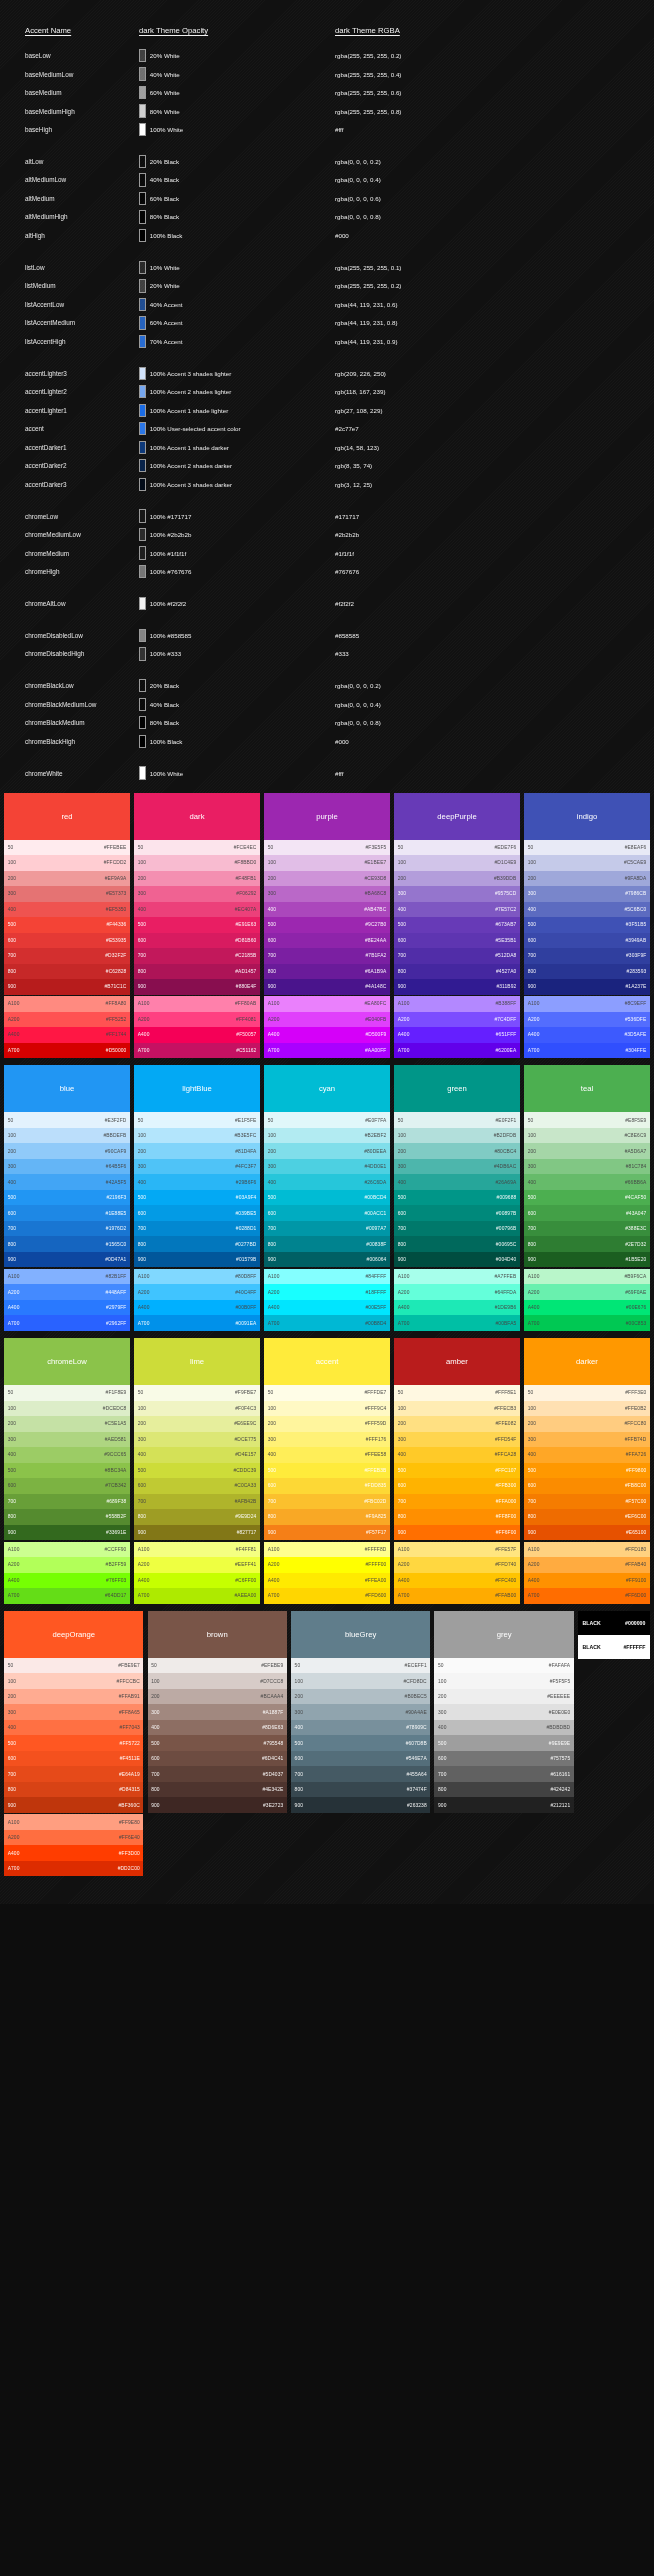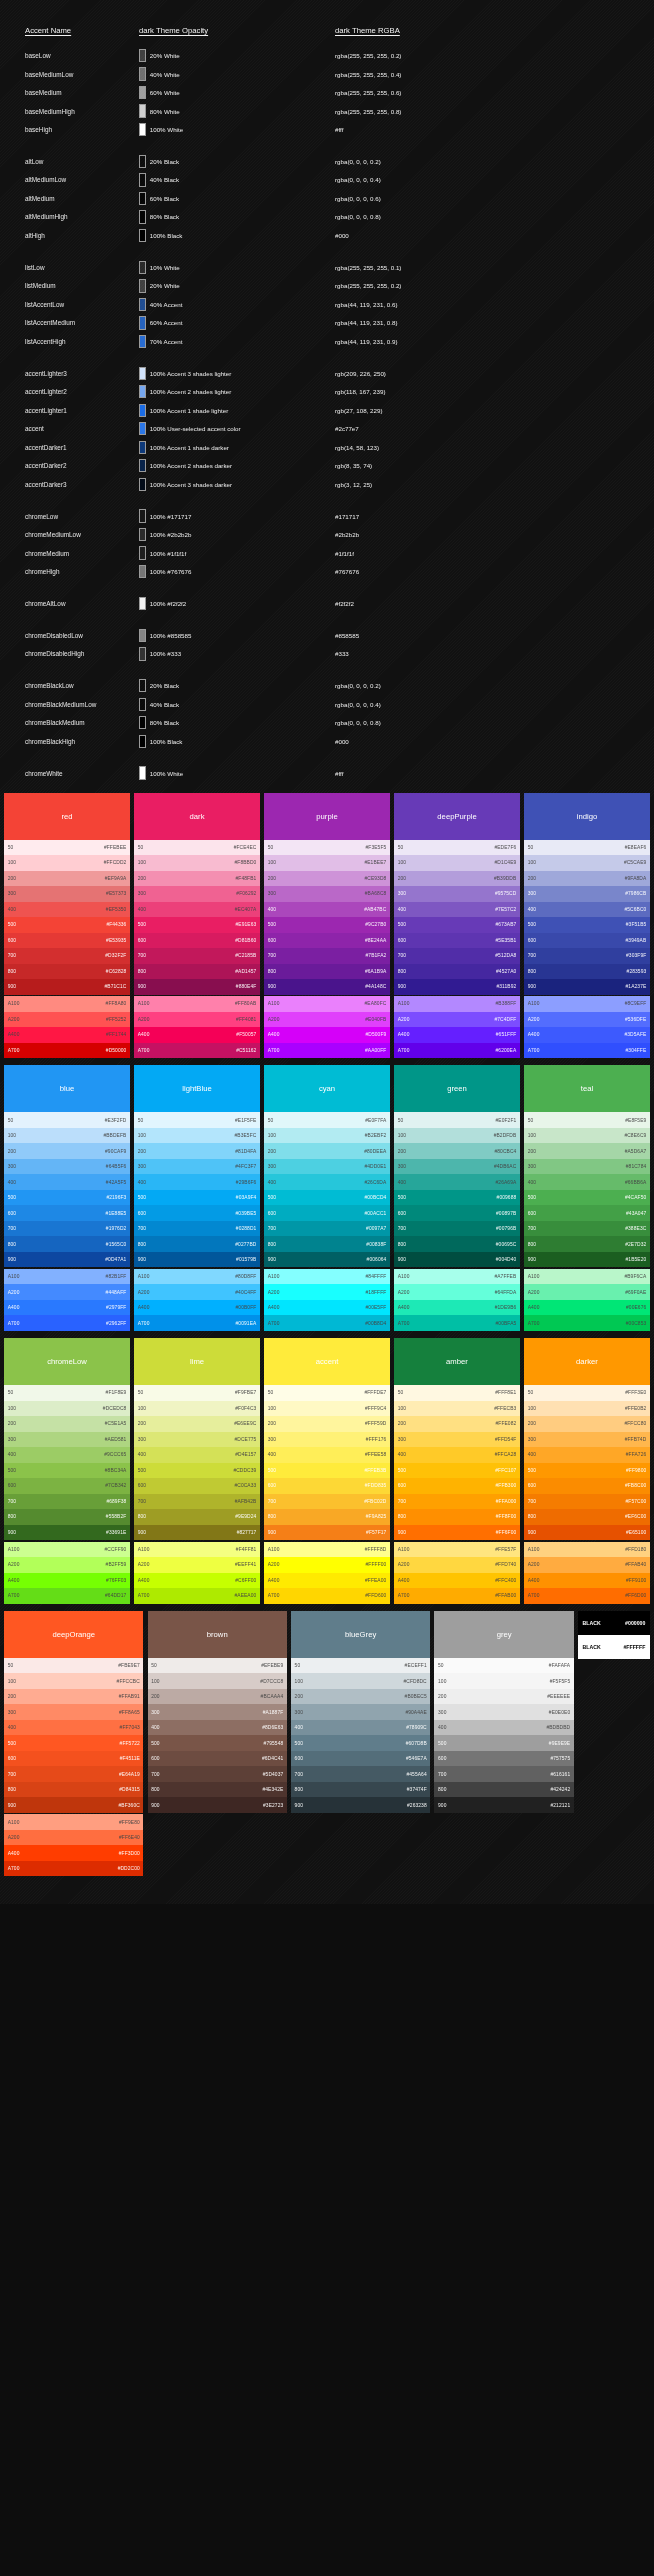--- a/index.html
+++ b/index.html
@@ -1198,21 +1198,21 @@
           <div class="pshade" style="background: rgb(255, 234, 0); color: rgb(68, 68, 68);">
             <span class="k">A400</span>
             <span class="v">#FFEA00</span>
           </div>
           <div class="pshade" style="background: rgb(255, 214, 0); color: rgb(68, 68, 68);">
             <span class="k">A700</span>
             <span class="v">#FFD600</span>
           </div>
         </div>
         <div class="pcard">
-          <div class="phead" style="background: #15803d; color: rgb(255, 255, 255);">amber</div>
+          <div class="phead" style="background: #b91c1c; color: rgb(255, 255, 255);">amber</div>
           <div class="pshade" style="background: rgb(255, 248, 225); color: rgb(68, 68, 68);">
             <span class="k">50</span>
             <span class="v">#FFF8E1</span>
           </div>
           <div class="pshade" style="background: rgb(255, 236, 179); color: rgb(68, 68, 68);">
             <span class="k">100</span>
             <span class="v">#FFECB3</span>
           </div>
           <div class="pshade" style="background: rgb(255, 224, 130); color: rgb(68, 68, 68);">
             <span class="k">200</span>

